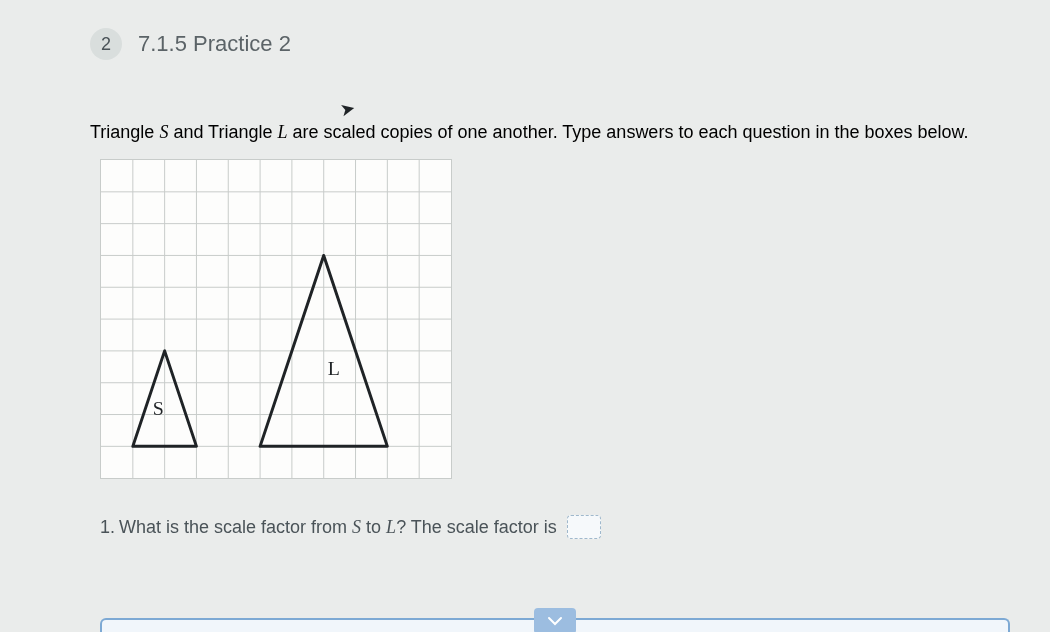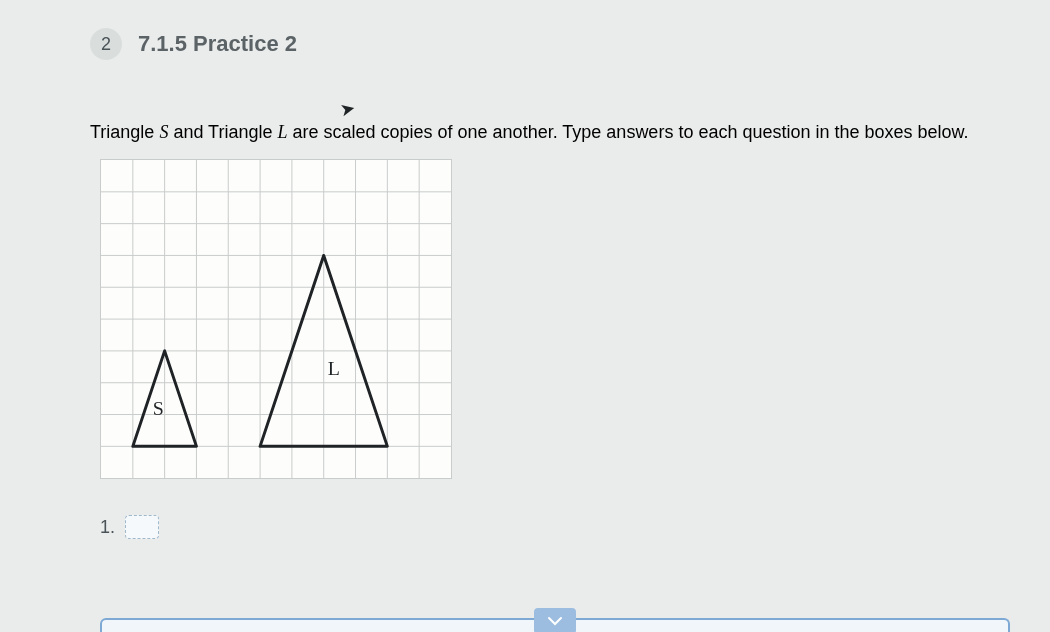--- a/index.html
+++ b/index.html
@@ -28,21 +28,21 @@
     color: #4a5358;
     display: flex;
     align-items: center;
     justify-content: center;
     font-size: 18px;
     font-weight: 500;
   }
   .q-title {
     font-size: 22px;
     color: #5b6367;
-    font-weight: 700;
+    font-weight: 400;
   }
   .intro {
     font-size: 18px;
     color: #000000;
     margin-bottom: 14px;
     line-height: 1.4;
   }
   .intro .ital { font-style: italic; font-family: Georgia, 'Times New Roman', serif; }
   .grid-wrap {
     width: 352px;
@@ -156,20 +156,23 @@
         <polygon points="32,288 96,288 64,192"></polygon>
         <polygon points="160,288 288,288 224,96"></polygon>
       </g>
       <text x="52" y="256" font-family="Comic Sans MS, cursive" font-size="20" fill="#1f2326">S</text>
       <text x="228" y="216" font-family="Comic Sans MS, cursive" font-size="20" fill="#1f2326">L</text>
     </svg>
   </div>
 
   <div class="question-row">
     <span>1.</span>
+    <span>
+      <span>What is the scale factor from </span><span class="ital">S</span><span> to </span><span class="ital">L</span><span>? The scale factor is</span>
+    </span>
     <span class="answer-box" role="textbox" contenteditable="true" style=""></span>
   </div>
 
 </div>
 
 <div class="bottom-bar">
   <div class="drop-chevron">
     <svg width="16" height="10" viewBox="0 0 16 10">
         <polyline points="2,2 8,8 14,2" fill="none" stroke="#fff" stroke-width="2" stroke-linecap="round"></polyline>
       </svg>

